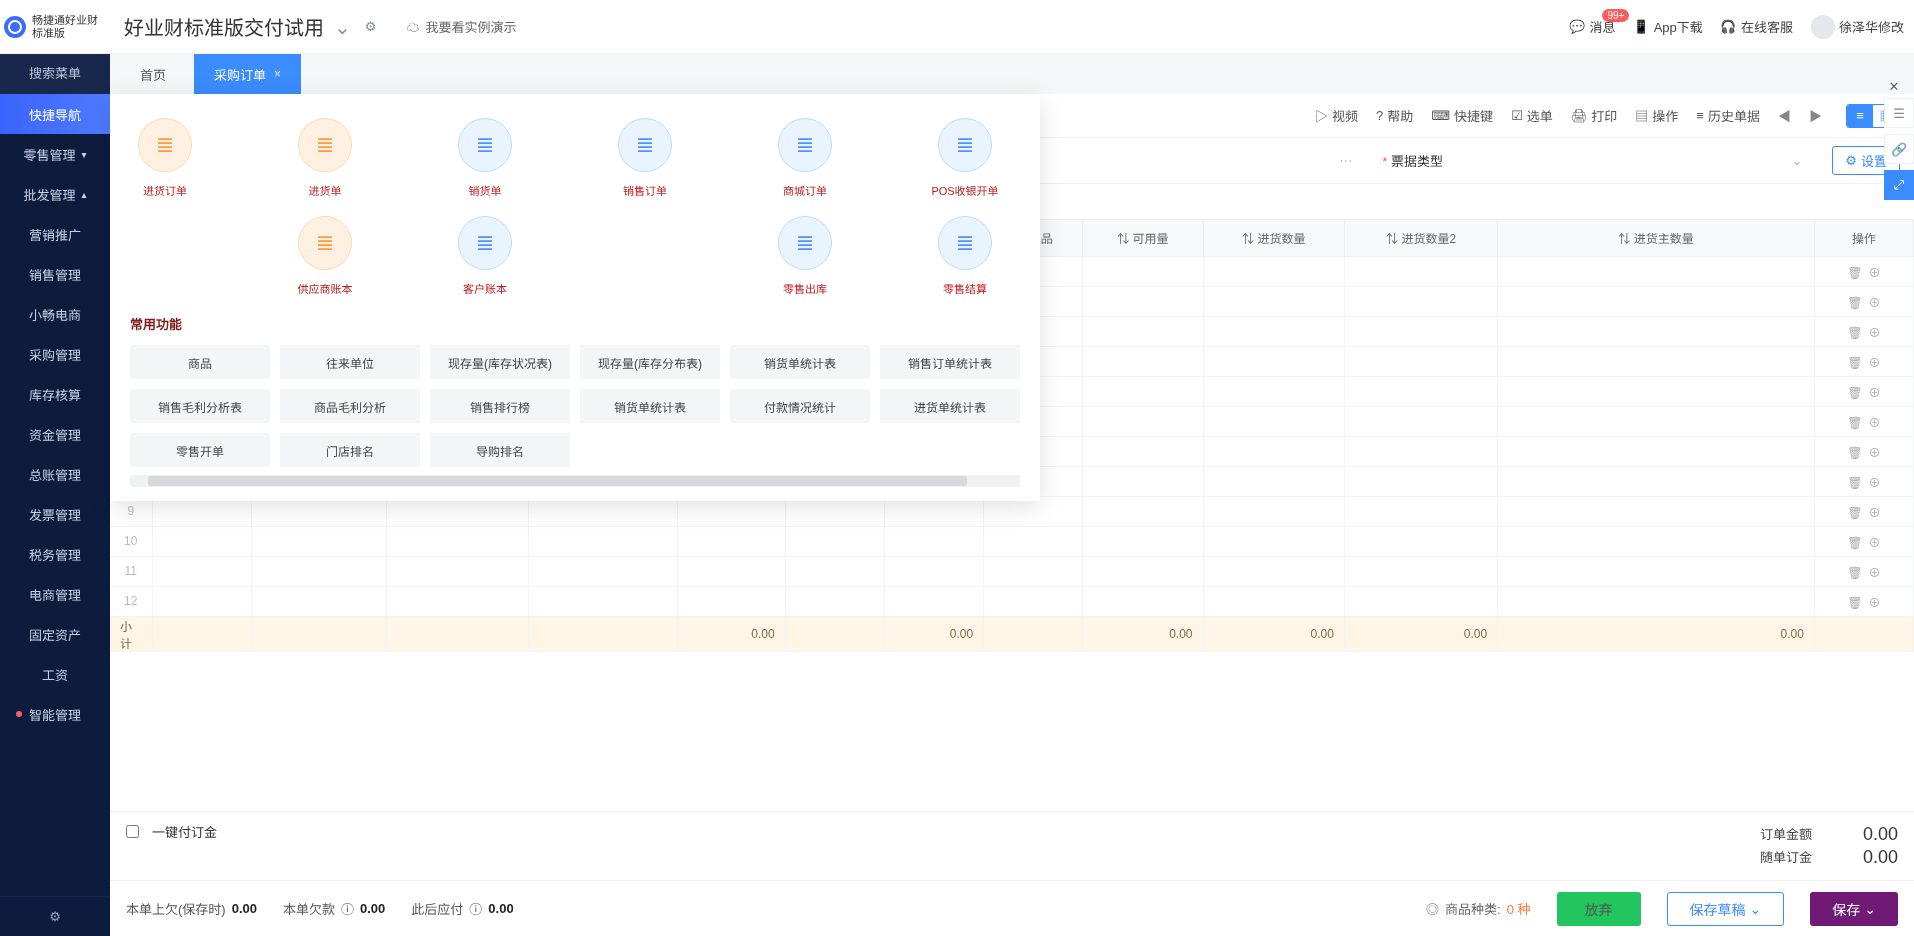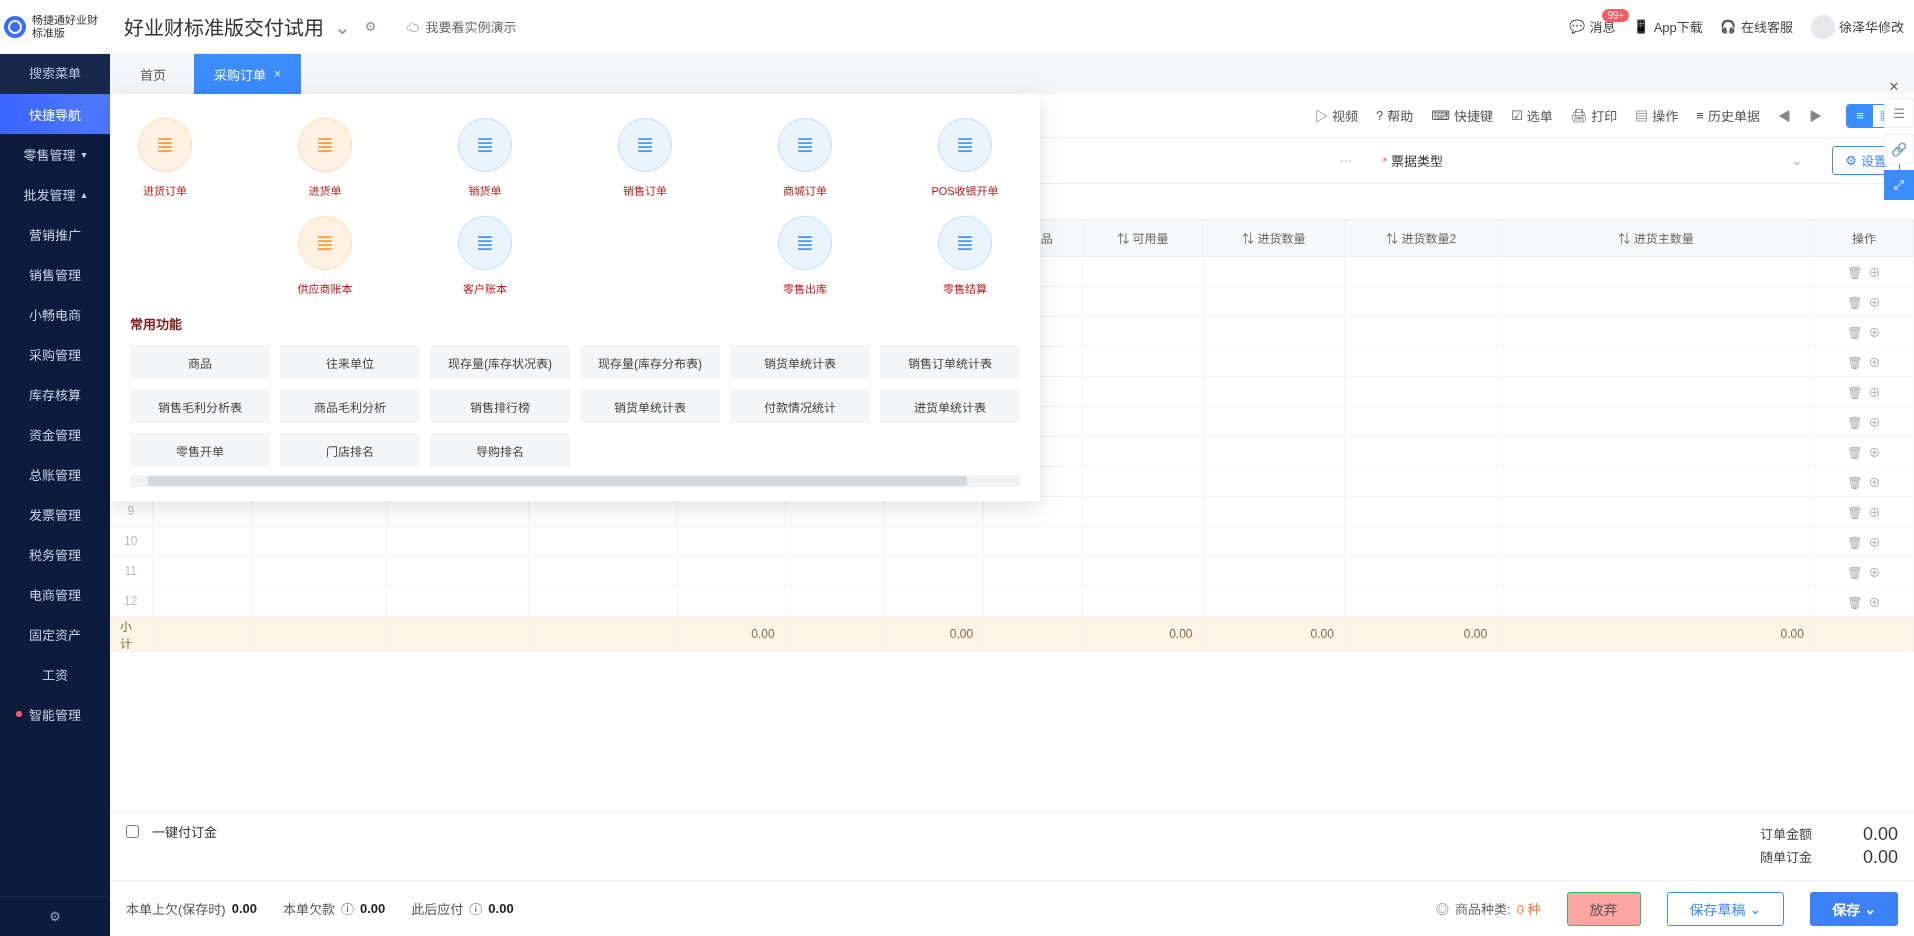--- a/index.html
+++ b/index.html
@@ -85,23 +85,23 @@
 .summary .totals { text-align: right; font-size: 13px; color: #444; }
 .summary .totals .row { display: flex; justify-content: flex-end; gap: 16px; margin: 2px 0; }
 .summary .totals .val { min-width: 70px; font-size: 18px; color: #333; }
 
 .footbar { background: #fff; border-top: 1px solid #eef0f2; height: 56px; display: flex; align-items: center; padding: 0 16px; gap: 26px; font-size: 13px; }
 .footbar .m { display: flex; align-items: center; gap: 6px; color: #555; }
 .footbar .m b { color: #222; font-weight: 600; }
 .footbar .spacer { flex: 1; }
 .footbar .kinds { color: #666; display: flex; align-items: center; gap: 6px; }
 .footbar .btn { height: 34px; padding: 0 22px; border-radius: 3px; display: flex; align-items: center; justify-content: center; cursor: pointer; font-size: 14px; gap: 4px; }
-.footbar .btn.ghost { border: 1px solid #22c55e; color: #555; background: #fca5a5; }
+.footbar .btn.ghost { border: 6px solid #22c55e; color: #555; background: #22c55e; }
 .footbar .btn.outline { border: 1px solid #3b8cff; color: #3b8cff; background: #fff; }
-.footbar .btn.primary { background: #3b82f6; color: #fff; font-weight: bold; }
+.footbar .btn.primary { background: #701a75; color: #fff; }
 
 
 .rightdock { position: absolute; right: 0; top: 44px; width: 30px; display: flex; flex-direction: column; gap: 6px; }
 .rightdock .d { width: 30px; height: 30px; background: #fff; border: 1px solid #eef0f2; display: flex; align-items: center; justify-content: center; color: #888; cursor: pointer; }
 .rightdock .d.active { background: #3b8cff; color: #fff; border-color: #3b8cff; }
 
 
 .popover { position: absolute; left: 0; top: 40px; width: 930px; background: #fff; box-shadow: 0 6px 24px rgba(0,0,0,.12); padding: 24px 20px 14px; z-index: 50; }
 .popover .flow { display: flex; gap: 90px; margin-bottom: 18px; }
 .popover .cell { width: 70px; display: flex; flex-direction: column; align-items: center; gap: 10px; cursor: pointer; }

